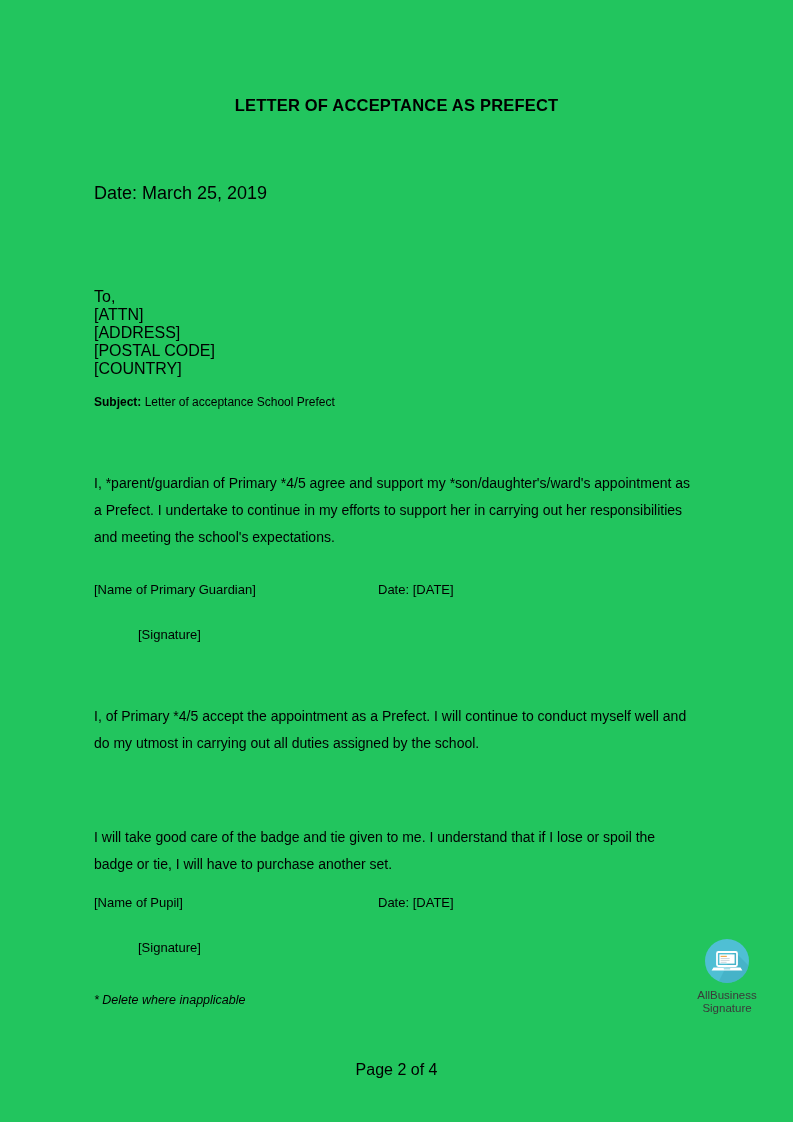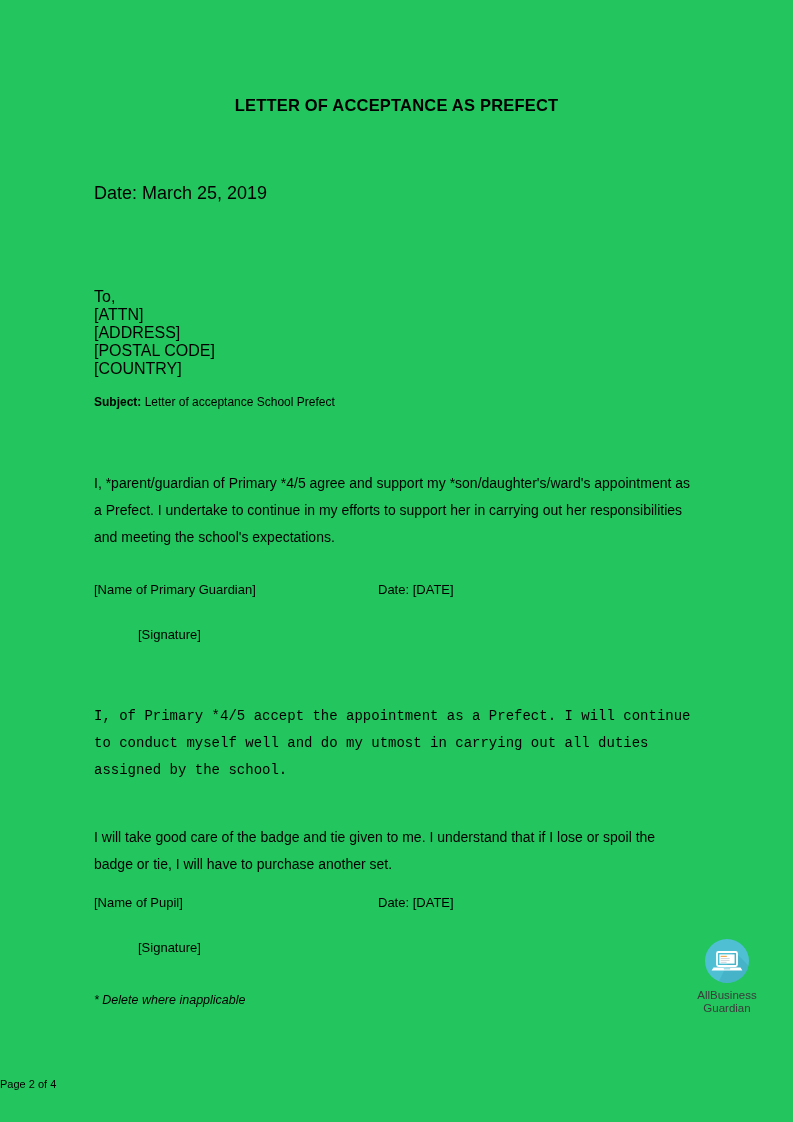--- a/index.html
+++ b/index.html
@@ -65,21 +65,21 @@
 
   .para {
     position: absolute;
     left: 94px;
     width: 602px;
     font-size: 14px;
     line-height: 27px;
     text-align: left;
   }
   .para-1 { top: 470px; }
-  .para-2 { top: 703px; font-family: Liberation Mono, monospace; }
+  .para-2 { top: 703px; }
   .para-3 { top: 824px; }
 
   .sig-row {
     position: absolute;
     left: 94px;
     width: 602px;
     font-size: 13px;
     line-height: 18px;
   }
   .sig-row .name { position: absolute; left: 0; top: 0; white-space: pre; }
@@ -104,23 +104,23 @@
     font-size: 12.5px;
     font-style: italic;
     line-height: 18px;
   }
 
   .page-footer {
     position: absolute;
     left: 0;
     right: 0;
     top: 1061px;
-    font-size: 11px;
+    text-align: center;
+    font-size: 16px;
     color: #000;
-    margin-top: 17px;
   }
 
   
   .logo {
     position: absolute;
     left: 684px;
     top: 937px;
     width: 86px;
     text-align: center;
   }
@@ -199,19 +199,19 @@
           <rect x="17.6" y="21.0" width="9.0" height="1.0" fill="#cfd8dc"></rect>
           <rect x="17.6" y="22.9" width="9.0" height="1.0" fill="#cfd8dc"></rect>
           <rect x="17.6" y="24.8" width="6.0" height="1.0" fill="#cfd8dc"></rect>
           <path d="M10.5 30.6 L37.5 30.6 L39.4 33.6 L8.6 33.6 Z" fill="#ffffff"></path>
           <rect x="20.6" y="31.4" width="6.8" height="0.9" rx="0.45" fill="#4FBFD4"></rect>
         </g>
       </svg>
     </div>
     <div class="logo-text">
       <div>AllBusiness</div>
-      <div>Guardian</div>
+      <div>Signature</div>
     </div>
   </div>
 
   <div class="page-footer">Page 2 of 4</div>
 
 </div>
 
 </body></html>

